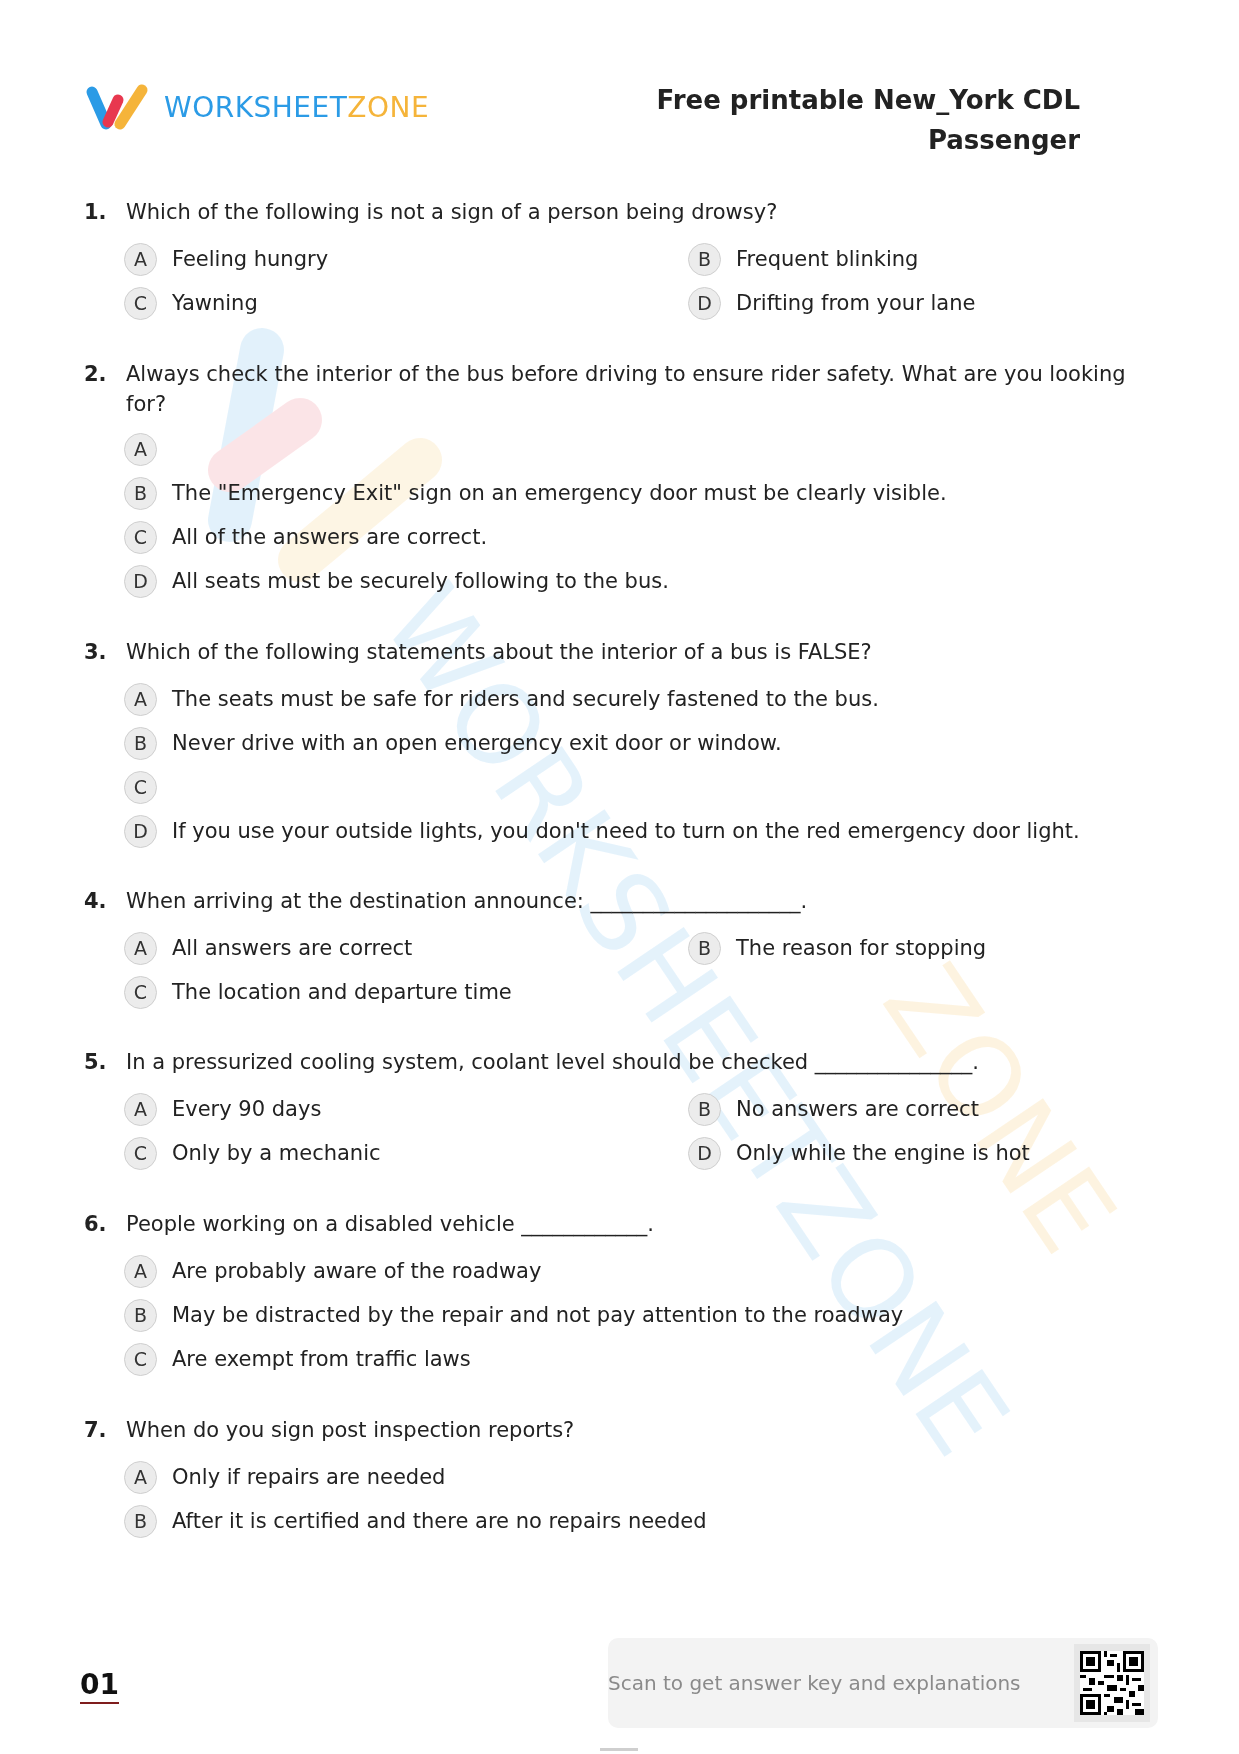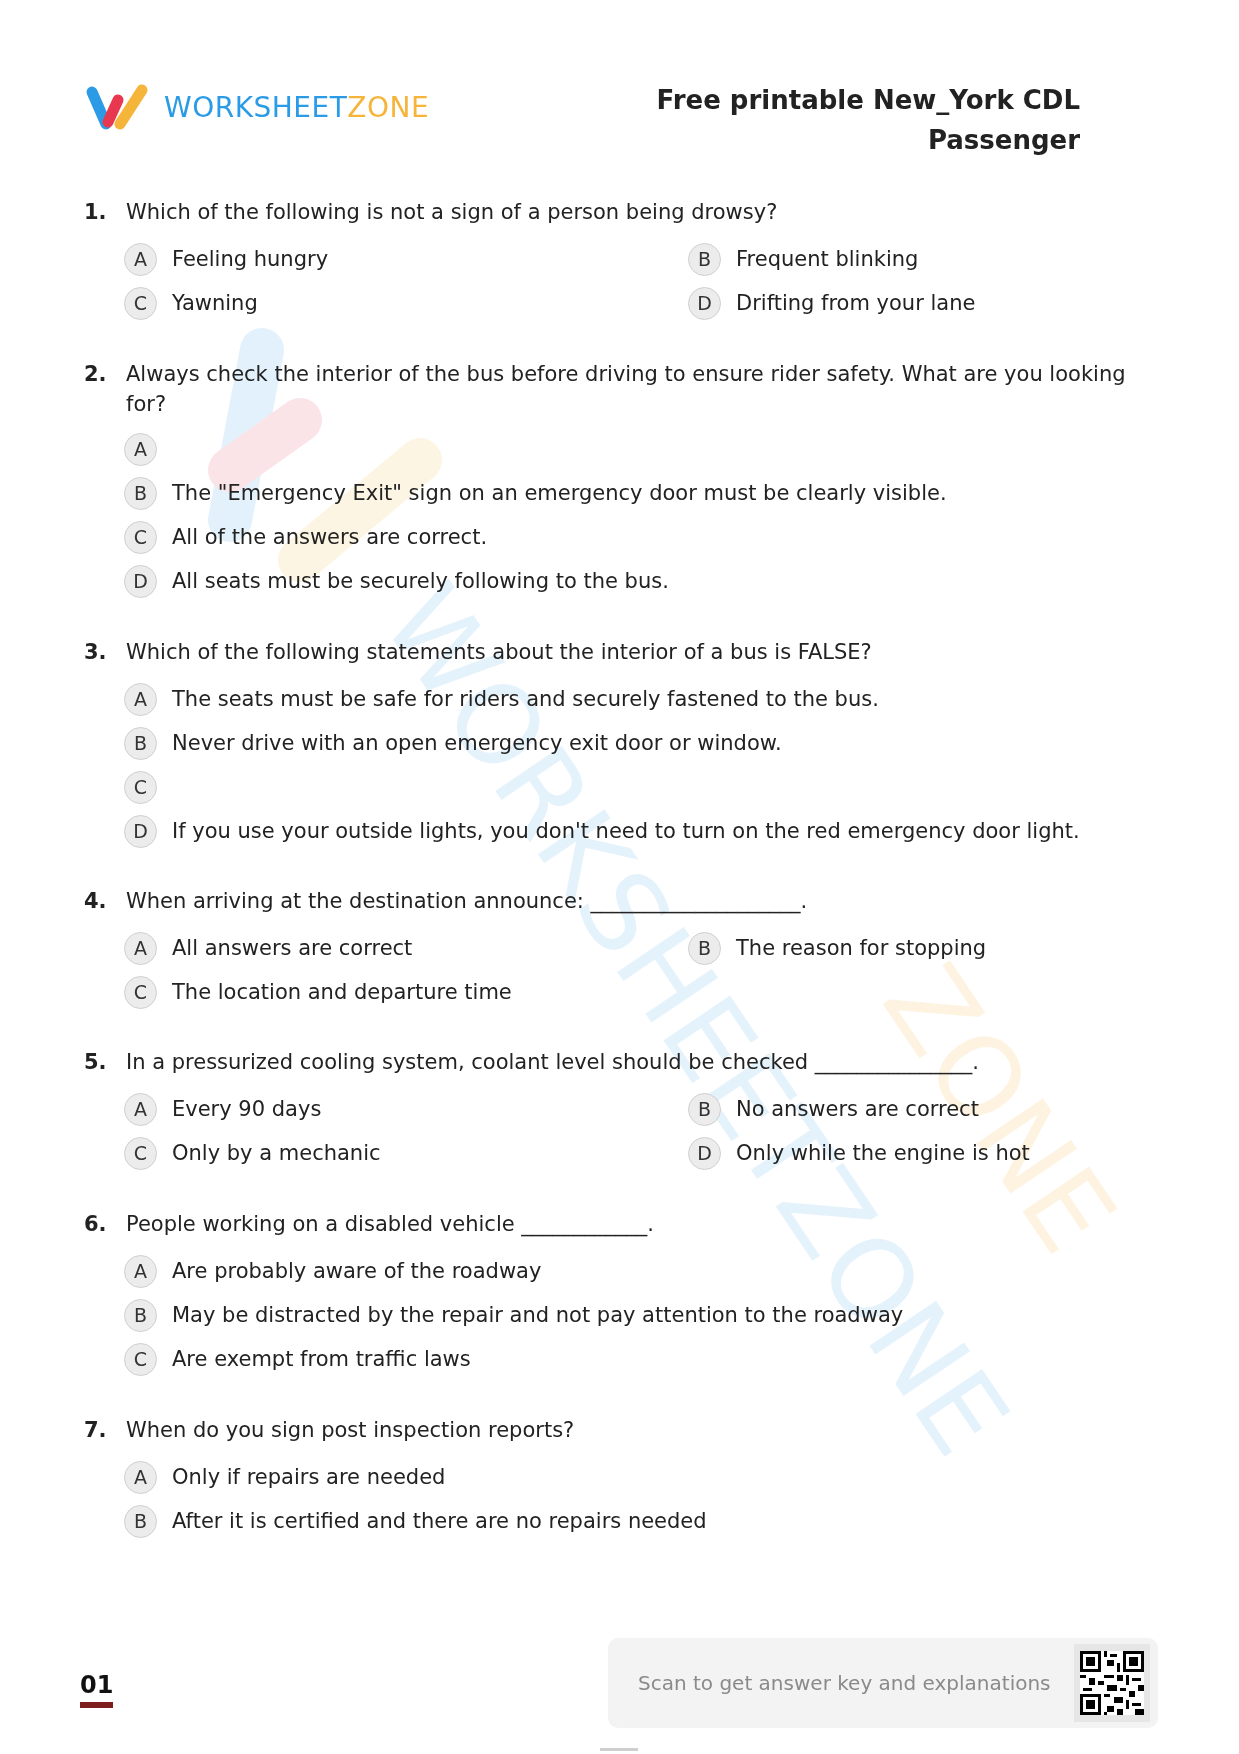--- a/index.html
+++ b/index.html
@@ -17,24 +17,24 @@
   .q-head { display:flex; font-family:"DejaVu Sans", sans-serif; font-size:21px; line-height:30px; color:#222; }
   .q-num { width:42px; font-weight:bold; flex:none; }
   .q-text { flex:1; }
   .opts { position:relative; margin-top:12px; }
   .opt { display:flex; align-items:center; height:44px; font-family:"DejaVu Sans", sans-serif; font-size:21px; color:#222; }
   .opt .circ { width:33px; height:33px; border-radius:50%; background:#ececec; border:1px solid #cfcfcf;
                display:flex; align-items:center; justify-content:center; font-size:19px; color:#333;
                margin-left:40px; margin-right:15px; flex:none; box-sizing:border-box; }
   .grid2 { display:grid; grid-template-columns:564px 500px; }
   .footer-num { position:absolute; left:80px; top:1668px; font-family:"DejaVu Sans", sans-serif; font-weight:bold;
-                font-size:24px; color:#111; border-bottom:6px solid #7f1d1d; line-height:34px; }
+                font-size:28px; color:#111; border-bottom:2px solid #7f1d1d; line-height:34px; }
   .scan-box { position:absolute; left:608px; top:1638px; width:550px; height:90px; background:#f3f3f3;
               border-radius:10px; display:flex; align-items:center; }
-  .scan-text { margin-left:30px; font-family:"DejaVu Sans", sans-serif; font-size:20px; color:#8a8a8a; flex:1; }
+  .scan-text { font-family:"DejaVu Sans", sans-serif; font-size:20px; color:#8a8a8a; flex:1; }
   .qr { width:76px; height:78px; background:#e6e6e6; margin-right:8px; display:flex; align-items:center; justify-content:center; }
   .page-mark { position:absolute; left:600px; top:1748px; width:38px; height:3px; background:#cfcfcf; }
 </style>
 </head>
 <body>
 
 <svg class="watermark" viewBox="0 0 1239 1754">
   <g opacity="0.13">
     <line x1="262" y1="350" x2="230" y2="520" stroke="#2b9be6" stroke-width="44" stroke-linecap="round"></line>
     <line x1="230" y1="470" x2="300" y2="420" stroke="#e8384f" stroke-width="44" stroke-linecap="round"></line>

